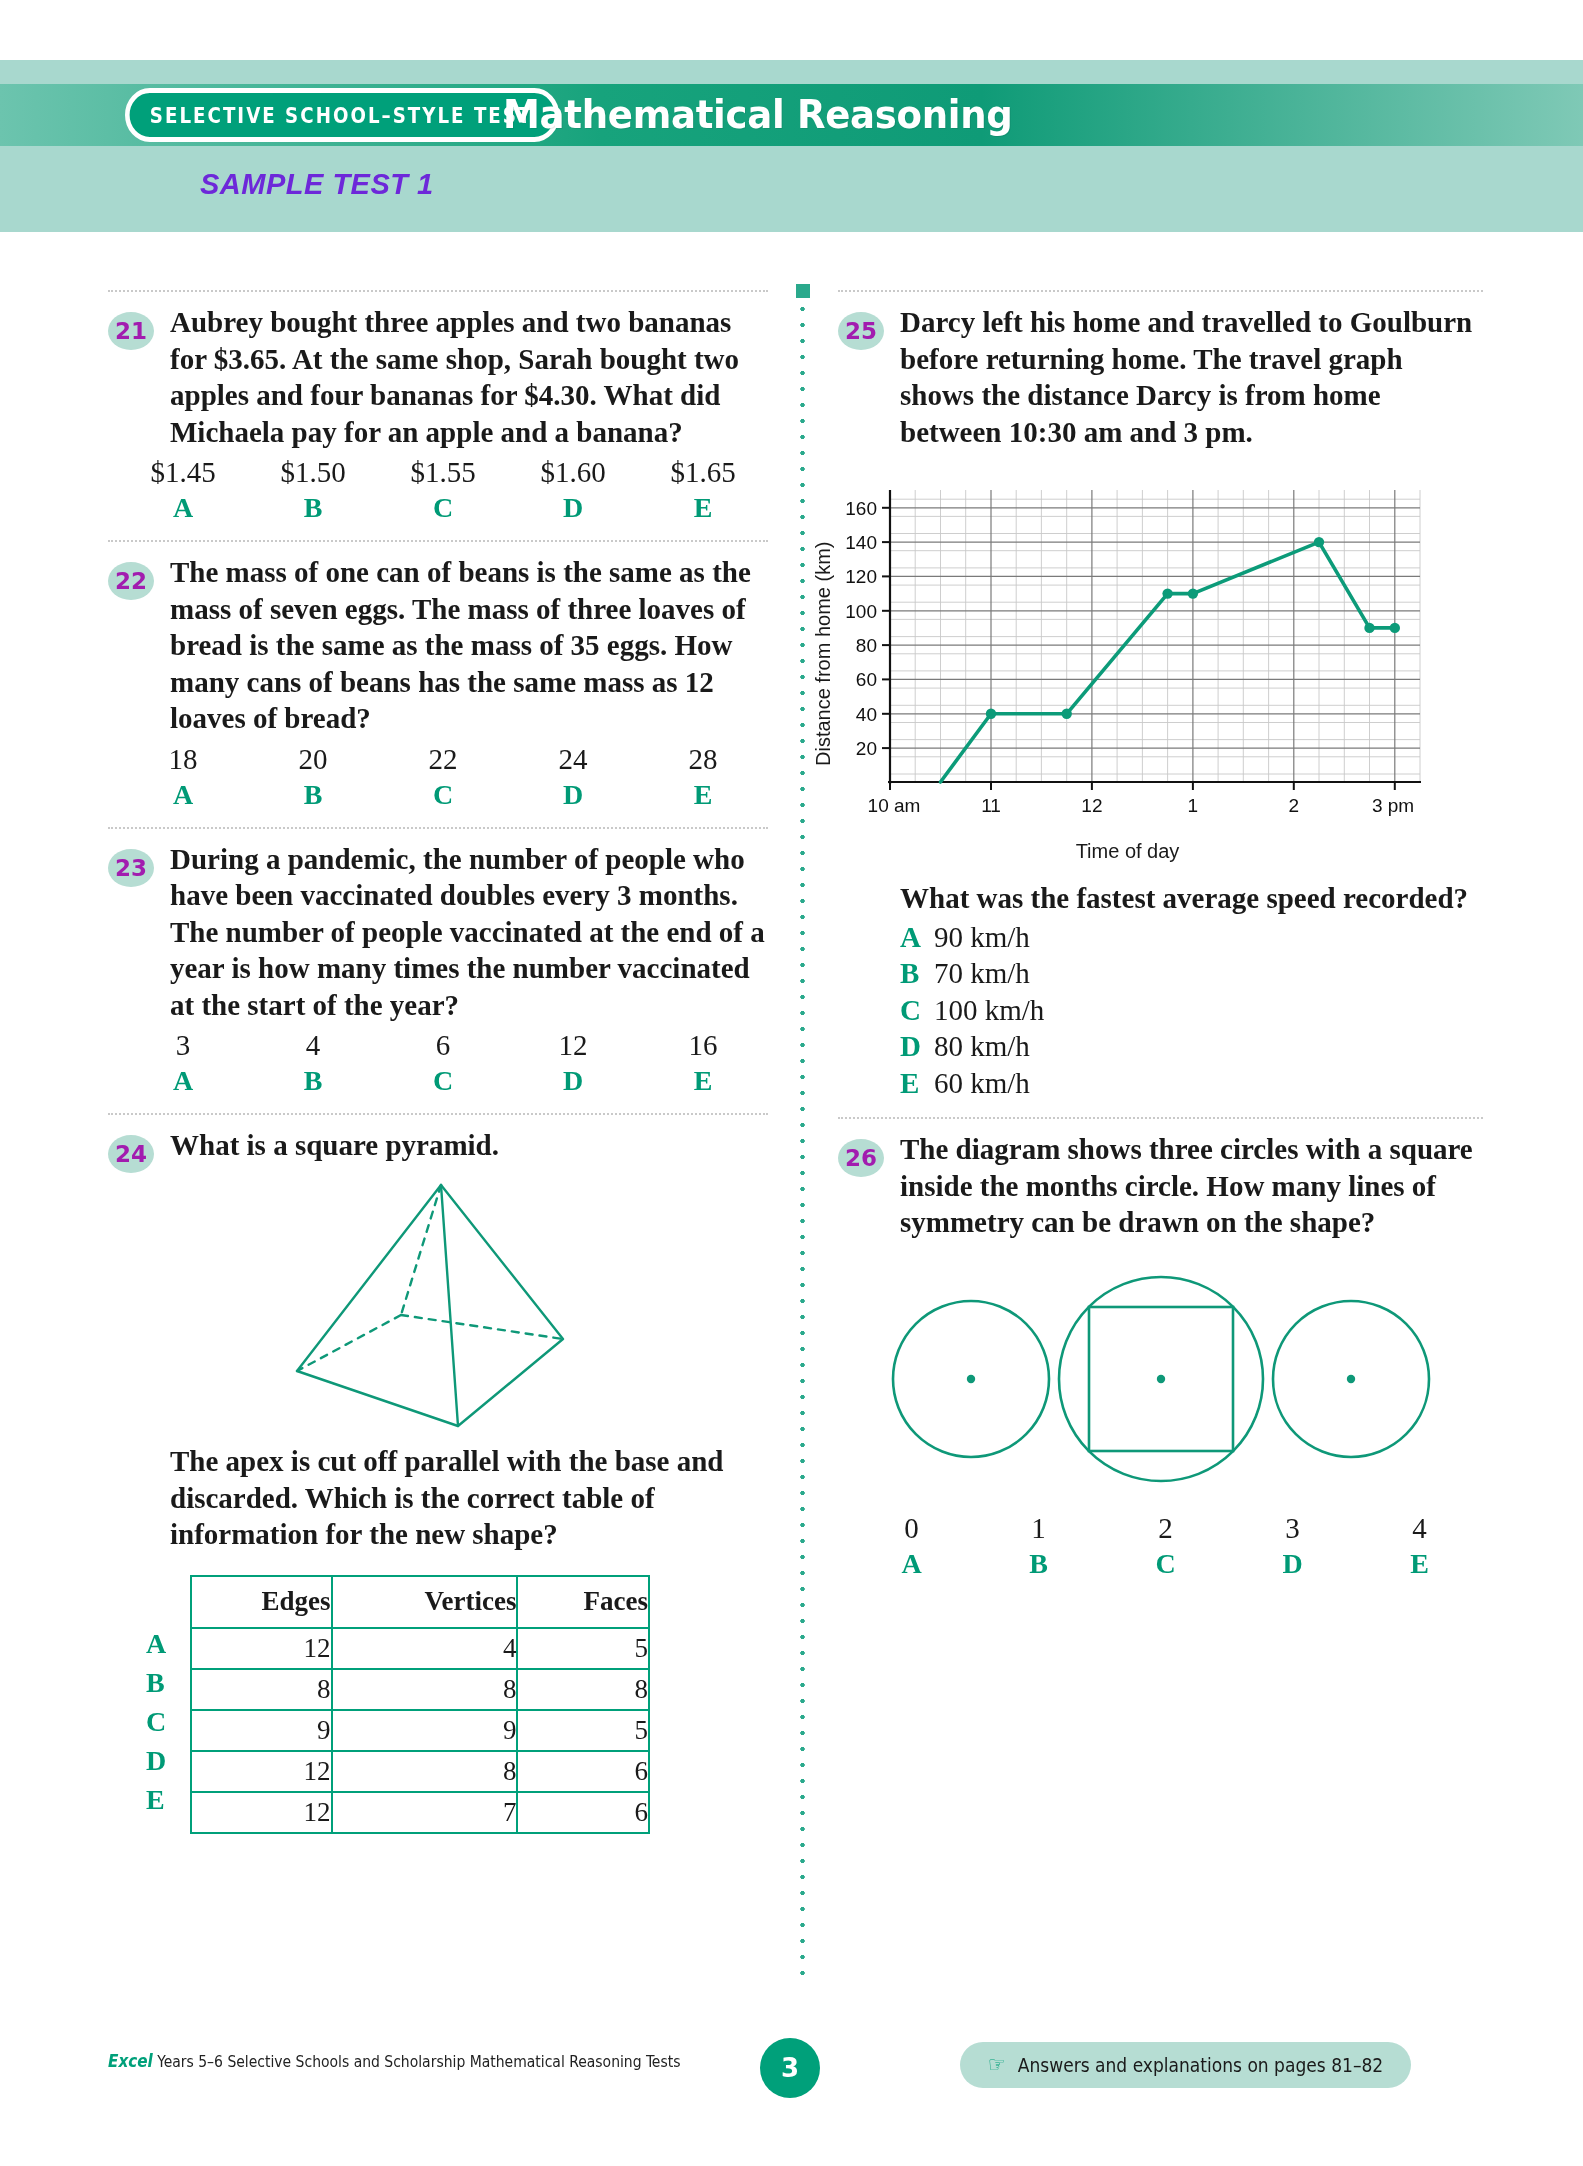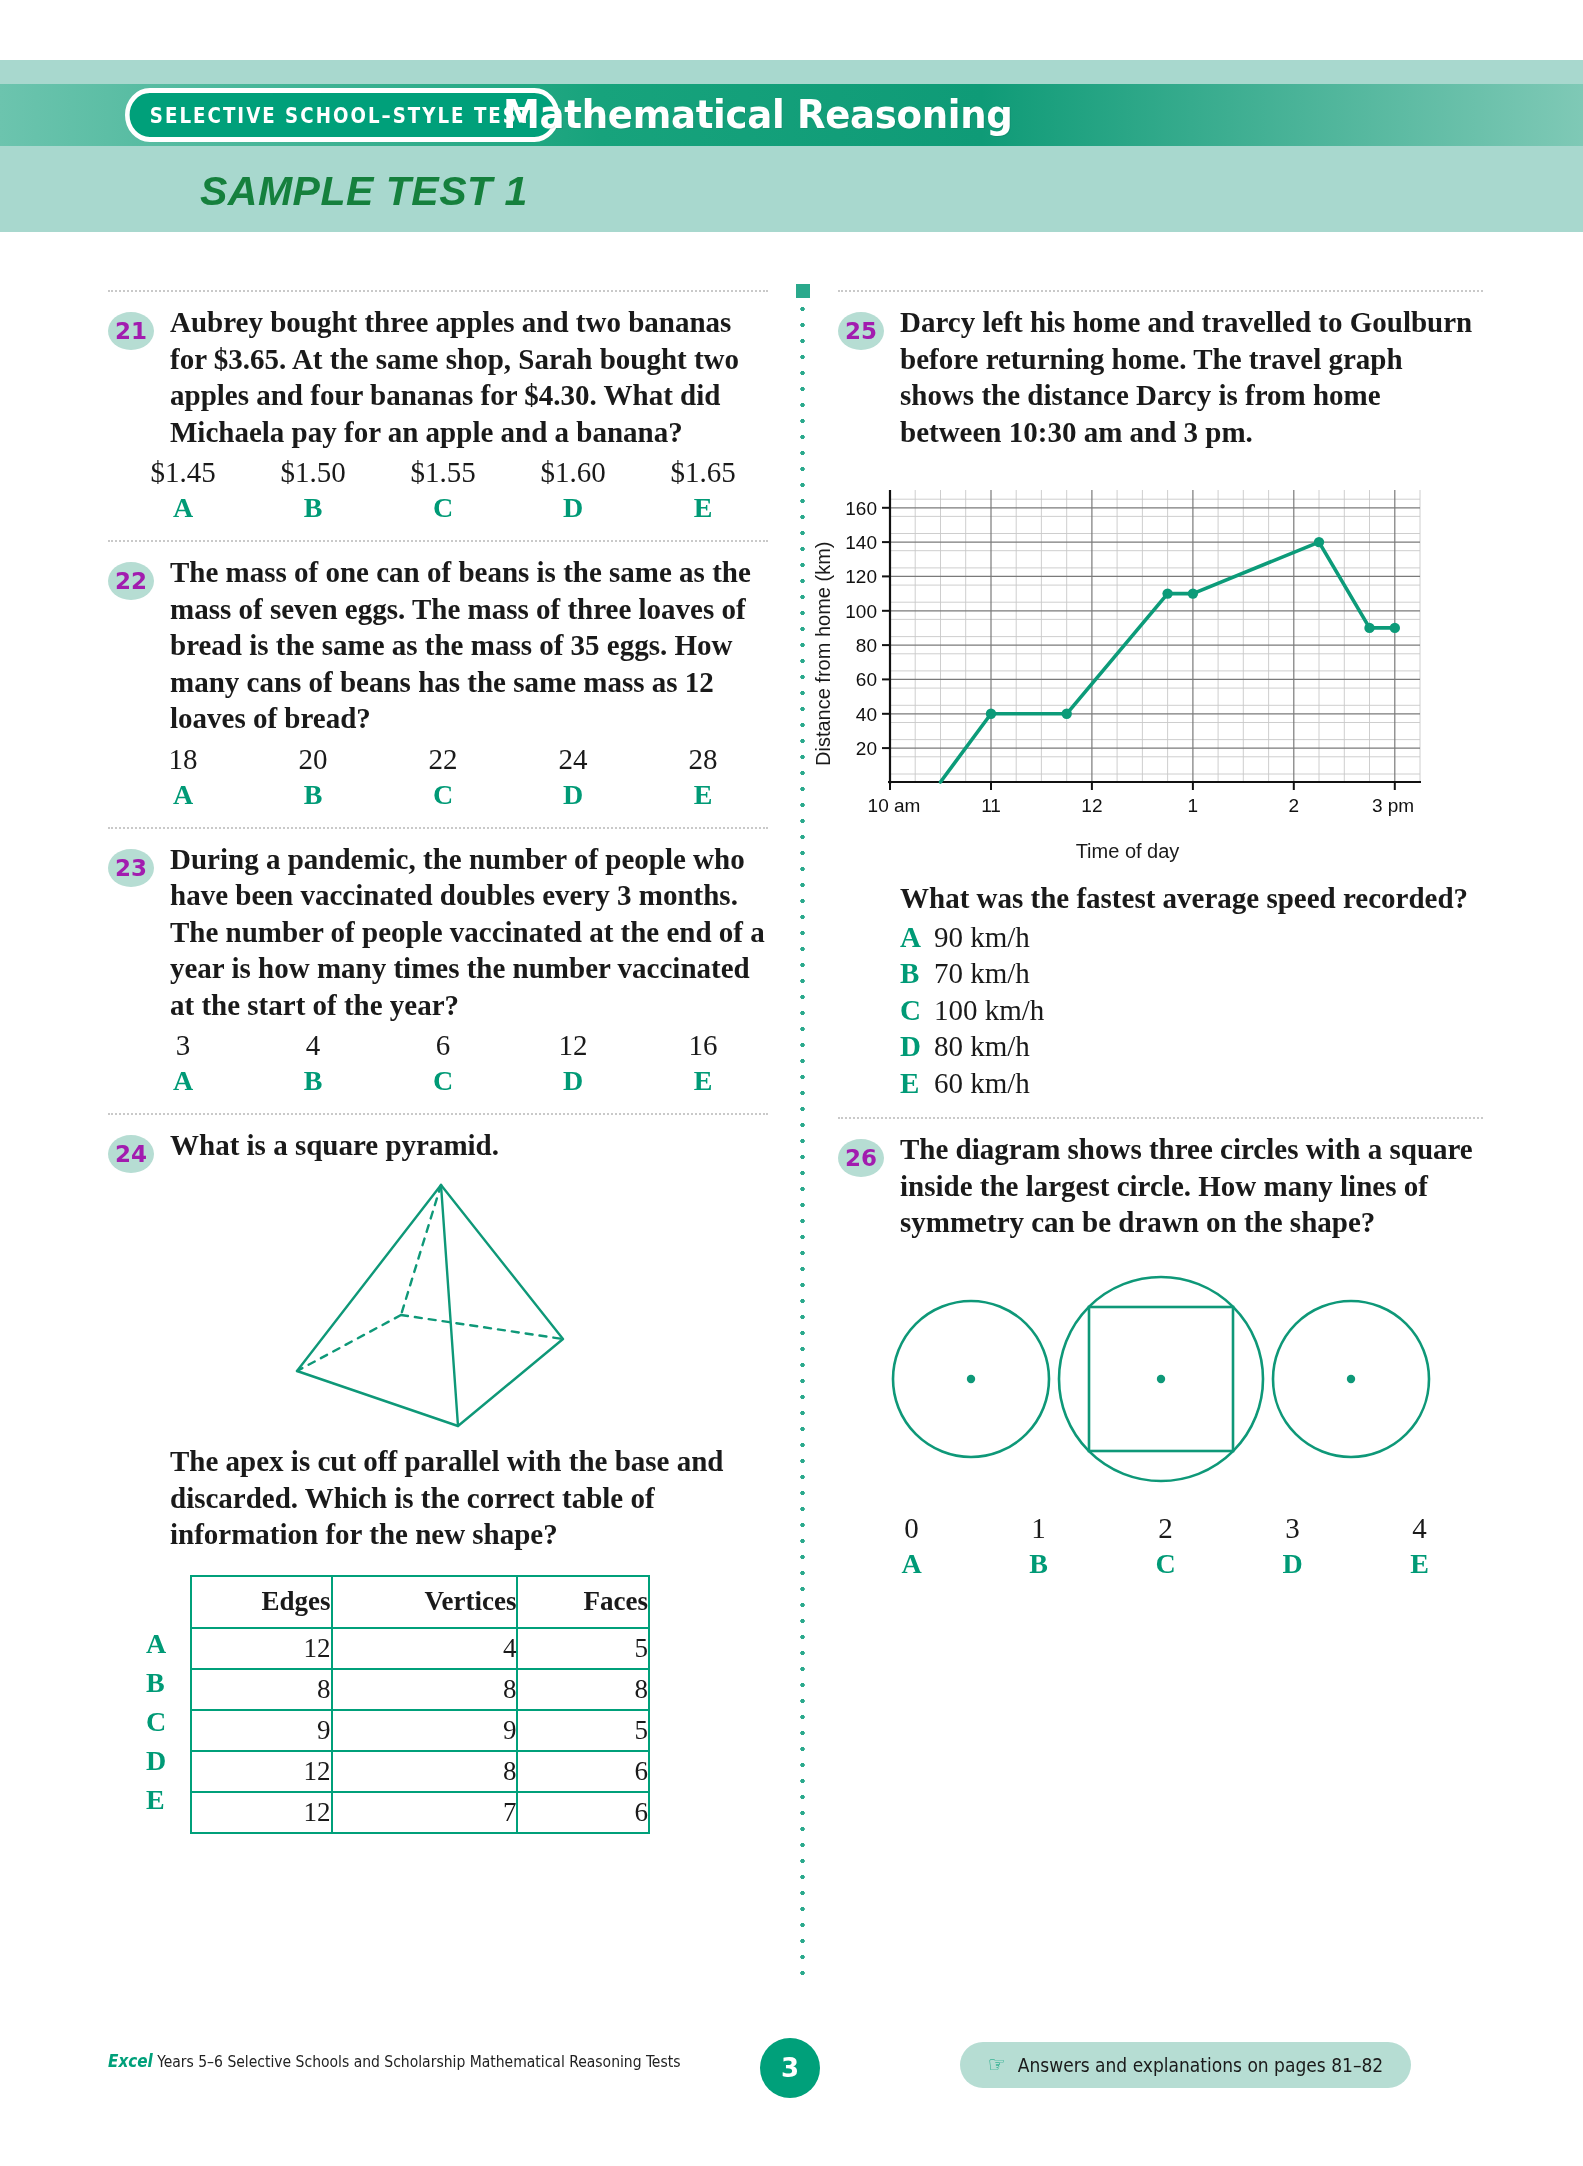--- a/index.html
+++ b/index.html
@@ -41,21 +41,21 @@
     font-family:"DejaVu Sans","Liberation Sans",sans-serif;
     font-size:39px;font-weight:700;letter-spacing:-0.3px;
     line-height:58px;
     text-shadow:1px 1px 0 rgba(0,0,0,.08);
     transform:scaleX(.95);transform-origin:left center;
   }
   .sample-title{
     position:absolute;left:200px;top:168px;
     font-family:"Liberation Sans",sans-serif;
     font-style:italic;font-weight:700;
-    font-size:41px;color:#15803d;letter-spacing:.5px;
+    font-size:29px;color:#6d28d9;letter-spacing:.5px;
   }
 
   
   .col{position:absolute;top:290px;}
   .col-left{left:108px;width:660px;}
   .col-right{left:838px;width:645px;}
 
   .divider{
     position:absolute;left:800px;top:285px;
     width:5px;height:1700px;
@@ -493,21 +493,21 @@
         <span class="ans-list-letter">E</span>
         <span>60 km/h</span>
       </div>
     </div>
   </div>
 
   <div class="q-sep" style="margin-top:16px"></div>
   <div class="q">
     <div class="q-body">
       <div class="q-num">26</div>
-      <div class="q-text">The diagram shows three circles with a square inside the largest circle. How many lines of symmetry can be drawn on the shape?</div>
+      <div class="q-text">The diagram shows three circles with a square inside the months circle. How many lines of symmetry can be drawn on the shape?</div>
     </div>
 
     <div class="circles-wrap">
       <svg width="600" height="240" viewBox="0 0 600 240">
         <g fill="none" stroke="#0e9878" stroke-width="2.6">
           <circle cx="110" cy="122" r="78"></circle>
           <circle cx="300" cy="122" r="102"></circle>
           <circle cx="490" cy="122" r="78"></circle>
           <rect x="228" y="50" width="144" height="144"></rect>
         </g>

